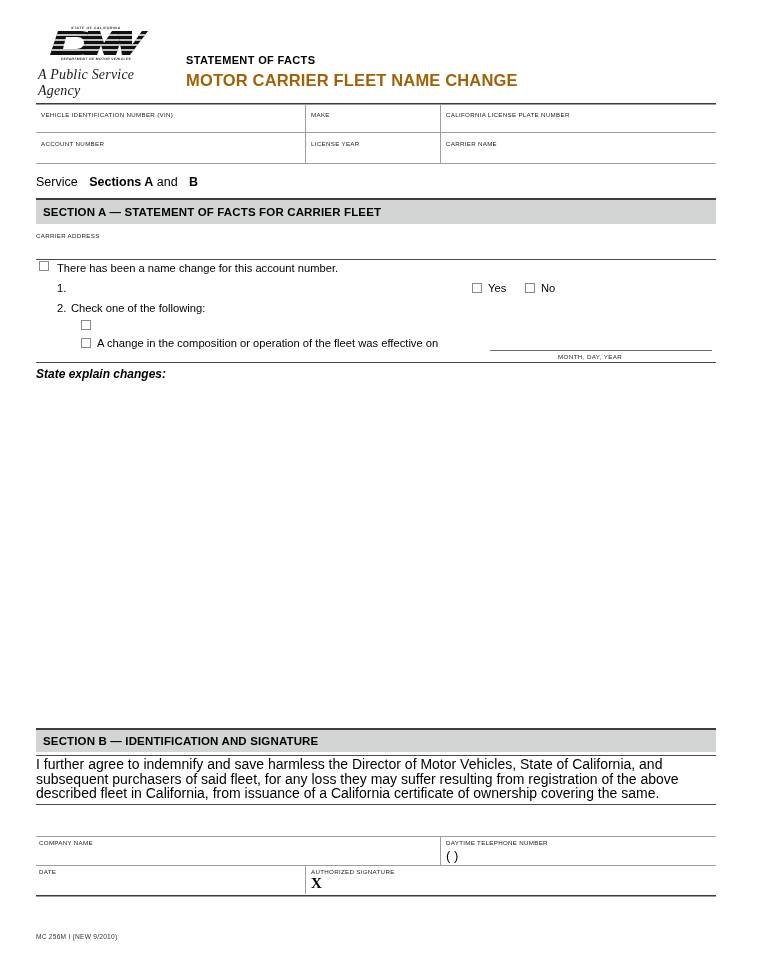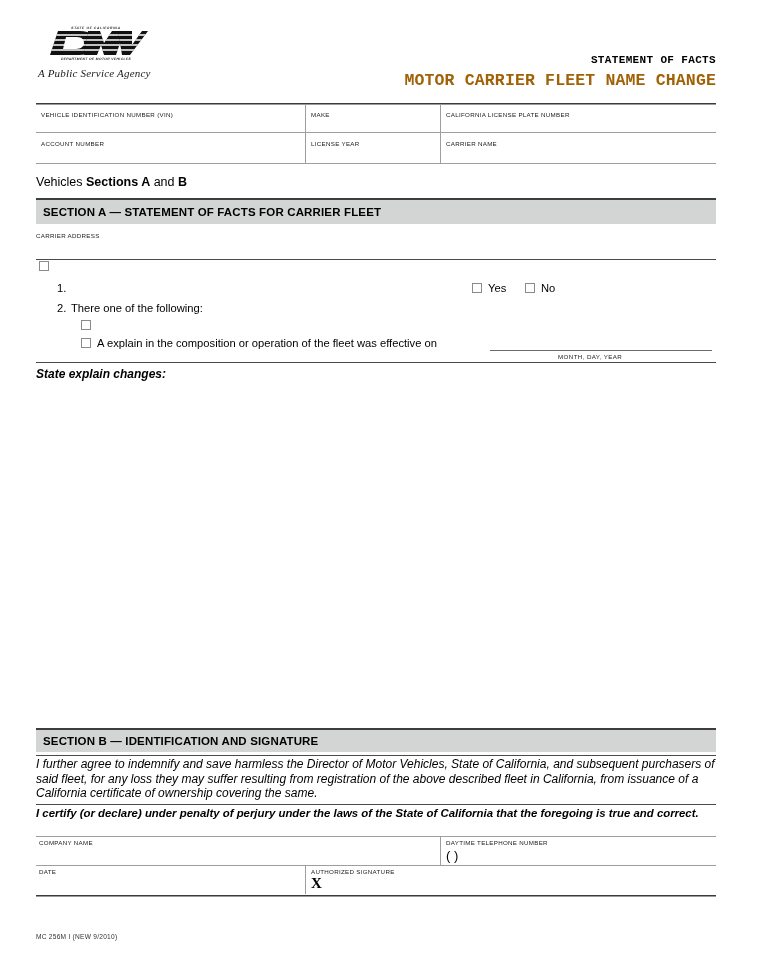--- a/index.html
+++ b/index.html
@@ -62,33 +62,32 @@
     color: #1a1a1a;
     text-align: center;
     width: 104px;
     margin-left: 8px;
     transform: skewX(-12deg);
     margin-top: 1px;
   }
   .tagline {
     font-family: "Liberation Serif", serif;
     font-style: italic;
-    font-size: 11px;
+    font-size: 14px;
     color: #1a1a1a;
     margin-top: 6px;
     margin-left: 2px;
     letter-spacing: 0.2px;
   }
   .titles {
     position: absolute;
     left: 150px;
     top: 28px;
     width: 530px;
-    text-align: right;
-    font-family: Liberation Mono, monospace;
+    text-align: left;
   }
   .title-small {
     font-size: 11px;
     font-weight: bold;
     letter-spacing: 0.35px;
     color: #000;
   }
   .title-large {
     font-size: 16.5px;
     font-weight: bold;
@@ -137,21 +136,21 @@
   }
 
   
   .complete-line {
     position: absolute;
     left: 36px;
     top: 175px;
     font-size: 12.5px;
     color: #000;
   }
-  .complete-line b { font-weight: bold; }
+  .complete-line b { font-weight: bold; margin-left: 8px; }
 
   
   .section-band {
     position: absolute;
     left: 36px;
     width: 680px;
     background: #d3d4d4;
     box-sizing: border-box;
     border-top: 2px solid #3d3d3d;
   }
@@ -209,25 +208,24 @@
     font-weight: bold;
     font-style: italic;
     color: #000;
   }
 
   
   .para {
     position: absolute;
     left: 36px;
     width: 682px;
-    font-size: 12px;
+    font-size: 14px;
     line-height: 14.6px;
     color: #000;
     text-align: left;
-    font-style: italic;
   }
   .para-bold-italic {
     position: absolute;
     left: 36px;
     width: 682px;
     font-size: 11.4px;
     line-height: 14.6px;
     font-weight: bold;
     font-style: italic;
     color: #000;
@@ -337,47 +335,48 @@
 
   <input class="field-input" type="text" style="position: absolute; left: 41px; top: 148px; width: 258px; height: 12px; border: 0px; outline: 0px; background: transparent; font-family: &quot;Liberation Sans&quot;, sans-serif; font-size: 10px;" value="">
   <input class="field-input" type="text" style="position: absolute; left: 311px; top: 148px; width: 124px; height: 12px; border: 0px; outline: 0px; background: transparent; font-family: &quot;Liberation Sans&quot;, sans-serif; font-size: 10px;" value="">
   <input class="field-input" type="text" style="position: absolute; left: 446px; top: 148px; width: 264px; height: 12px; border: 0px; outline: 0px; background: transparent; font-family: &quot;Liberation Sans&quot;, sans-serif; font-size: 10px;" value="">
 
   <div class="rule-thin" style="top:163px;"></div>
 
   <div class="vline" style="left:305px; top:104px; height:60px;"></div>
   <div class="vline" style="left:440px; top:104px; height:60px;"></div>
 
-  <div class="complete-line"><span>Vehicles </span><b>Sections A</b><span> and </span><b>B</b></div>
+  <div class="complete-line"><span>Service </span><b>Sections A</b><span> and </span><b>B</b></div>
 
   <div class="section-band" style="top:198px; height:26px;">
     <div class="section-band-label">SECTION A — STATEMENT OF FACTS FOR CARRIER FLEET</div>
   </div>
 
   <div class="field-label" style="left:36px; top:232px;">CARRIER ADDRESS</div>
   <input type="text" style="position: absolute; left: 38px; top: 241px; width: 670px; height: 13px; border: 0px; outline: 0px; background: transparent; font-family: &quot;Liberation Sans&quot;, sans-serif; font-size: 10.5px;" value="">
 
   <div class="rule-dark" style="top:259px;"></div>
 
   <div class="cb" style="left:39px; top:261px;"></div>
+  <div class="body-text" style="left:57px; top:262px;">There has been a name change for this account number.</div>
 
   <div class="num-text" style="left:57px; top:282px;">1.</div>
 
   <div class="cb" style="left:472px; top:283px;"></div>
   <div class="body-text" style="left:488px; top:282px;">Yes</div>
   <div class="cb" style="left:525px; top:283px;"></div>
   <div class="body-text" style="left:541px; top:282px;">No</div>
 
   <div class="num-text" style="left:57px; top:302px;">2.</div>
-  <div class="body-text" style="left:71px; top:302px;">There one of the following:</div>
+  <div class="body-text" style="left:71px; top:302px;">Check one of the following:</div>
 
   <div class="cb" style="left:81px; top:320px;"></div>
 
   <div class="cb" style="left:81px; top:338px;"></div>
-  <div class="body-text" style="left:97px; top:337px;">A explain in the composition or operation of the fleet was effective on</div>
+  <div class="body-text" style="left:97px; top:337px;">A change in the composition or operation of the fleet was effective on</div>
 
   <input type="text" style="position: absolute; left: 492px; top: 336px; width: 218px; height: 13px; border: 0px; outline: 0px; background: transparent; font-family: &quot;Liberation Sans&quot;, sans-serif; font-size: 10.5px; text-align: center;" value="">
   <div class="date-underline" style="left:490px; top:350px; width:222px;"></div>
   <div class="micro-label" style="left:558px; top:353px;">MONTH,   DAY,   YEAR</div>
 
   <div class="rule-dark" style="top:362px;"></div>
 
   <div class="explain-head">State explain changes:</div>
 
   <textarea style="position: absolute; left: 38px; top: 386px; width: 676px; height: 326px; border: 0px; outline: 0px; resize: none; background: transparent; font-family: &quot;Liberation Sans&quot;, sans-serif; font-size: 11px; line-height: 16px;"></textarea>
@@ -385,21 +384,20 @@
   <div class="section-band" style="top:728px; height:24px;">
     <div class="section-band-label">SECTION B — IDENTIFICATION AND SIGNATURE</div>
   </div>
 
   <div class="rule-dark" style="top:755px;"></div>
 
   <div class="para" style="top:757px;">I further agree to indemnify and save harmless the Director of Motor Vehicles, State of California, and subsequent purchasers of said fleet, for any loss they may suffer resulting from registration of the above described fleet in California, from issuance of a California certificate of ownership covering the same.</div>
 
   <div class="rule-dark" style="top:804px;"></div>
 
-  <div class="para-bold-italic" style="top:806px;">I certify (or declare) under penalty of perjury under the laws of the State of California that the foregoing is true and correct.</div>
 
   <div class="rule-thin" style="top:836px;"></div>
 
   <div class="field-label" style="left:39px; top:839px;">COMPANY NAME</div>
   <input type="text" style="position: absolute; left: 39px; top: 848px; width: 395px; height: 13px; border: 0px; outline: 0px; background: transparent; font-family: &quot;Liberation Sans&quot;, sans-serif; font-size: 10.5px;" value="">
 
   <div class="field-label" style="left:446px; top:839px;">DAYTIME TELEPHONE NUMBER</div>
   <div class="paren" style="left:446px; top:848px;">(          )</div>
   <input type="text" style="position: absolute; left: 490px; top: 849px; width: 218px; height: 13px; border: 0px; outline: 0px; background: transparent; font-family: &quot;Liberation Sans&quot;, sans-serif; font-size: 10.5px;" value="">
 

